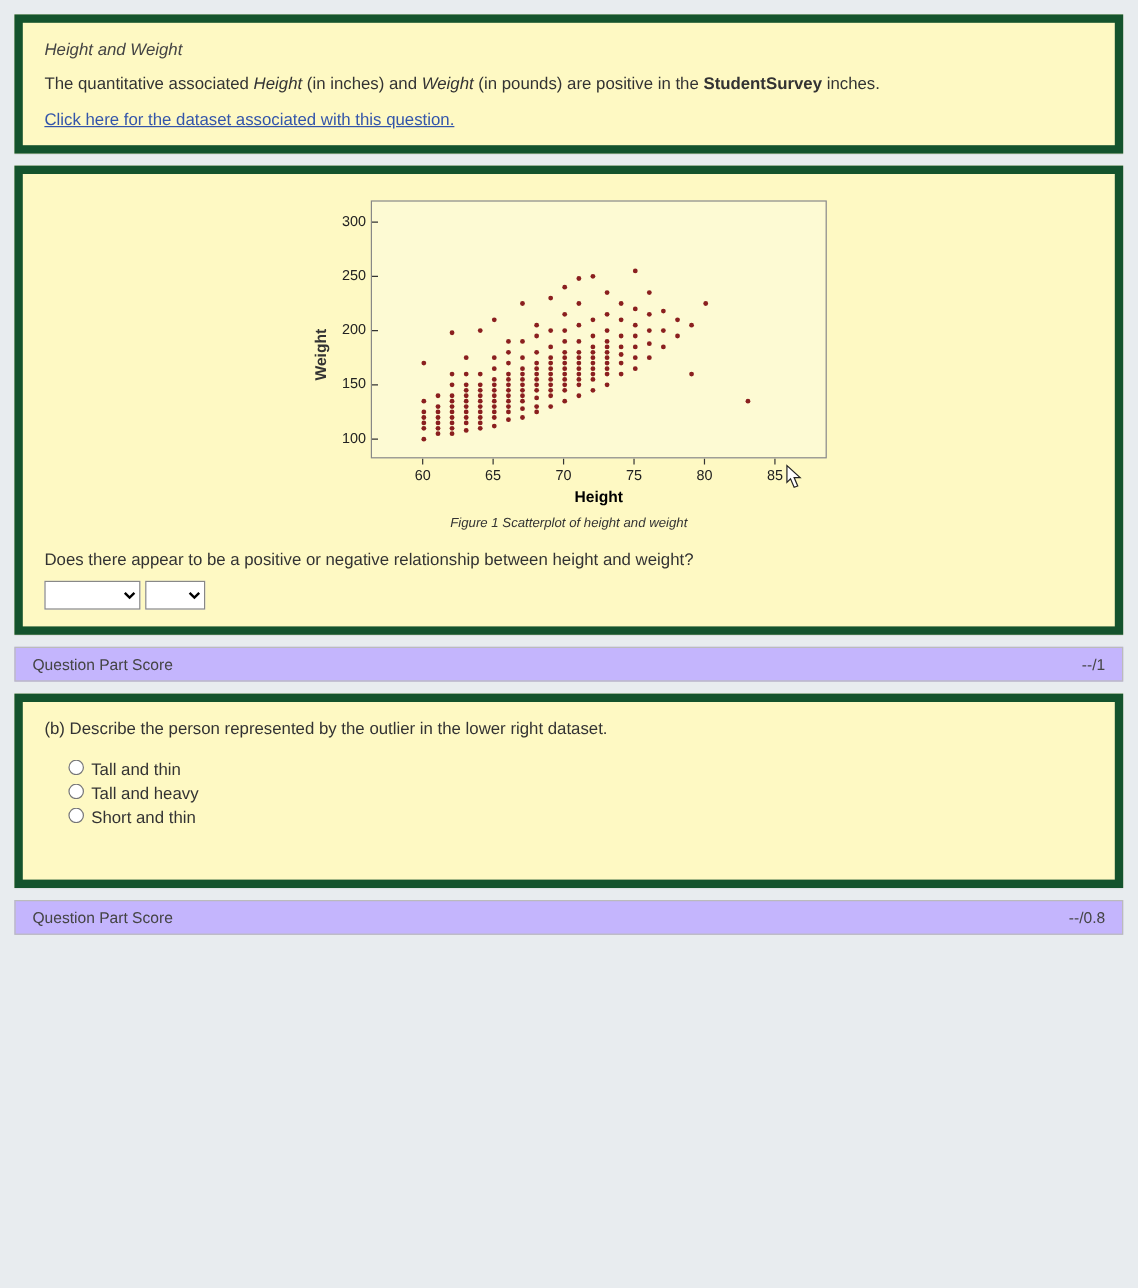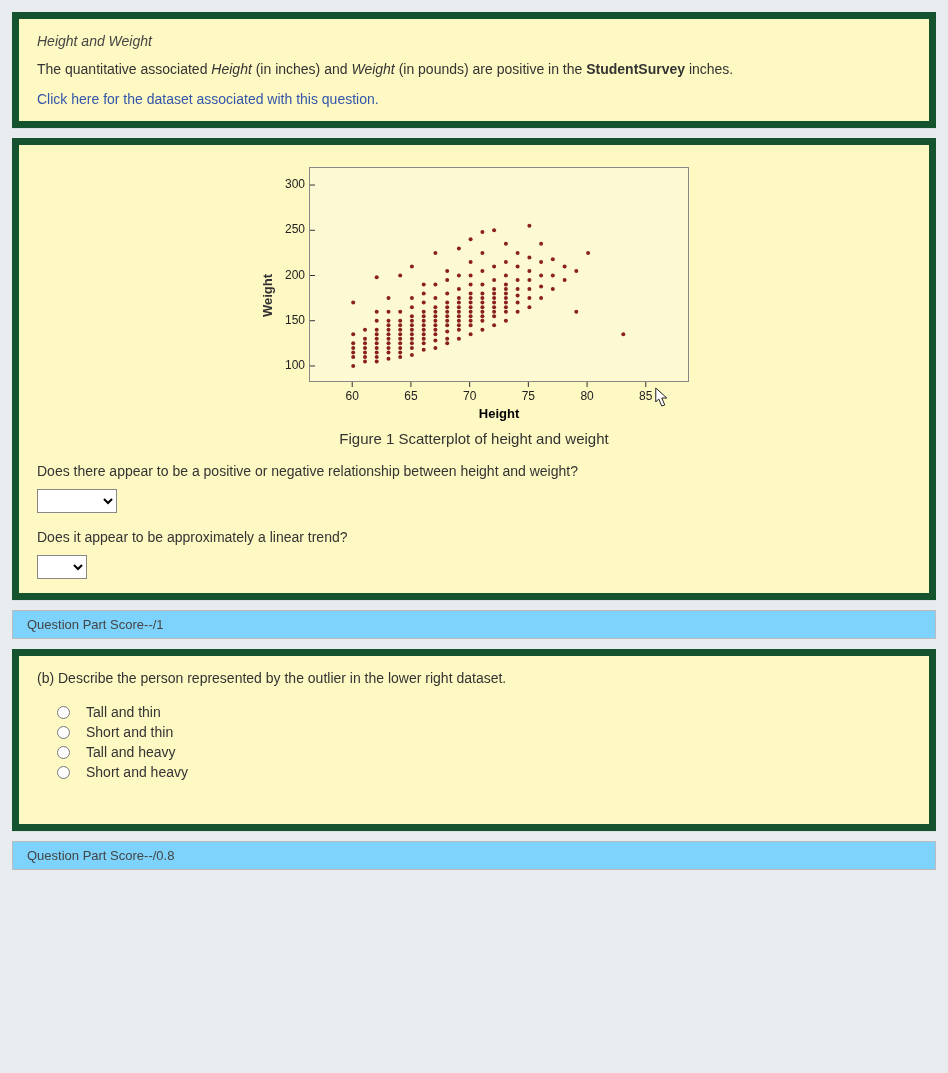--- a/index.html
+++ b/index.html
@@ -17,54 +17,54 @@
     margin-bottom: 10px;
     padding: 14px 18px;
     box-shadow: 0 1px 0 rgba(0,0,0,.05);
   }
   .panel-title {
     font-style: italic;
     color: #444;
     margin-bottom: 12px;
   }
   .intro-desc { margin-bottom: 14px; }
-  a.link { color: #3355aa; cursor: pointer; text-align: right; }
+  a.link { color: #3355aa; text-decoration: underline; cursor: pointer; text-align: right; }
   .chart-wrap { text-align: center; margin: 8px 0 10px; }
   svg.scatter {
     background: #fdfad3;
     border: 1px solid #888;
   }
   .ylabel-rot {
     font-weight: bold;
     font-size: 13px;
   }
   .tick-label { font-size: 12px; fill: #222; }
-  .caption { color: #333; margin-top: 6px; font-size: 15px; }
+  .caption { font-style: italic; color: #333; margin-top: 6px; font-size: 11px; }
   .qtext { margin: 16px 0 10px 0; }
   select.drop {
     border: 1px solid #888;
     background: #fff;
     font-size: 13px;
     padding: 2px 4px;
     min-width: 80px;
     height: 24px;
   }
   .score-bar {
-    background: #7dd3fc;
+    background: #c4b5fd;
     border: 1px solid #bbb;
     padding: 6px 14px;
     display: flex;
-    justify-content: flex-start;
+    justify-content: space-between;
     align-items: center;
     font-size: 13px;
     color: #444;
     margin-bottom: 10px;
   }
   .radio-group { margin: 18px 0 30px 20px; }
-  .radio-opt { display: flex; align-items: center; gap: 16px; margin: 4px 0; }
+  .radio-opt { display: flex; align-items: flex-start; gap: 6px; margin: 4px 0; }
   .radio-opt input { margin: 0; }
 </style>
 </head>
 <body>
 
 <div class="panel">
   <div class="panel-title">Height and Weight</div>
   <div class="intro-desc">
     <span>The quantitative associated </span><i>Height</i><span> (in inches) </span><span>and </span><i>Weight</i><span> (in pounds) </span><span>are positive in the </span><b>StudentSurvey</b><span> inches.</span>
   </div>
@@ -291,47 +291,42 @@
             <text x="224" y="36" text-anchor="middle" font-weight="bold" font-size="13">Height</text>
           </svg>
       </div>
     </div>
     <div class="caption">Figure 1 Scatterplot of height and weight</div>
   </div>
 
   <div class="qtext">Does there appear to be a positive or negative relationship between height and weight?</div>
   <select class="drop"><option></option></select>
 
-  <div class="qtext">Does it appear to be approximately a linear trend?</div>
   <select class="drop" style="min-width:50px"><option></option></select>
 </div>
 
 <div class="score-bar">
   <span>Question Part Score</span>
   <span>--/1</span>
 </div>
 
 <div class="panel">
   <div>(b) Describe the person represented by the outlier in the lower right dataset.</div>
   <div class="radio-group" id="radio-group">
       <label class="radio-opt">
         <input type="radio" name="outlier" style="">
         <span>Tall and thin</span>
       </label>
       <label class="radio-opt">
         <input type="radio" name="outlier" style="">
-        <span>Short and thin</span>
-      </label>
-      <label class="radio-opt">
-        <input type="radio" name="outlier" style="">
         <span>Tall and heavy</span>
       </label>
       <label class="radio-opt">
         <input type="radio" name="outlier" style="">
-        <span>Short and heavy</span>
+        <span>Short and thin</span>
       </label>
     </div>
 </div>
 
 <div class="score-bar">
   <span>Question Part Score</span>
   <span>--/0.8</span>
 </div>
 
 </body></html>

